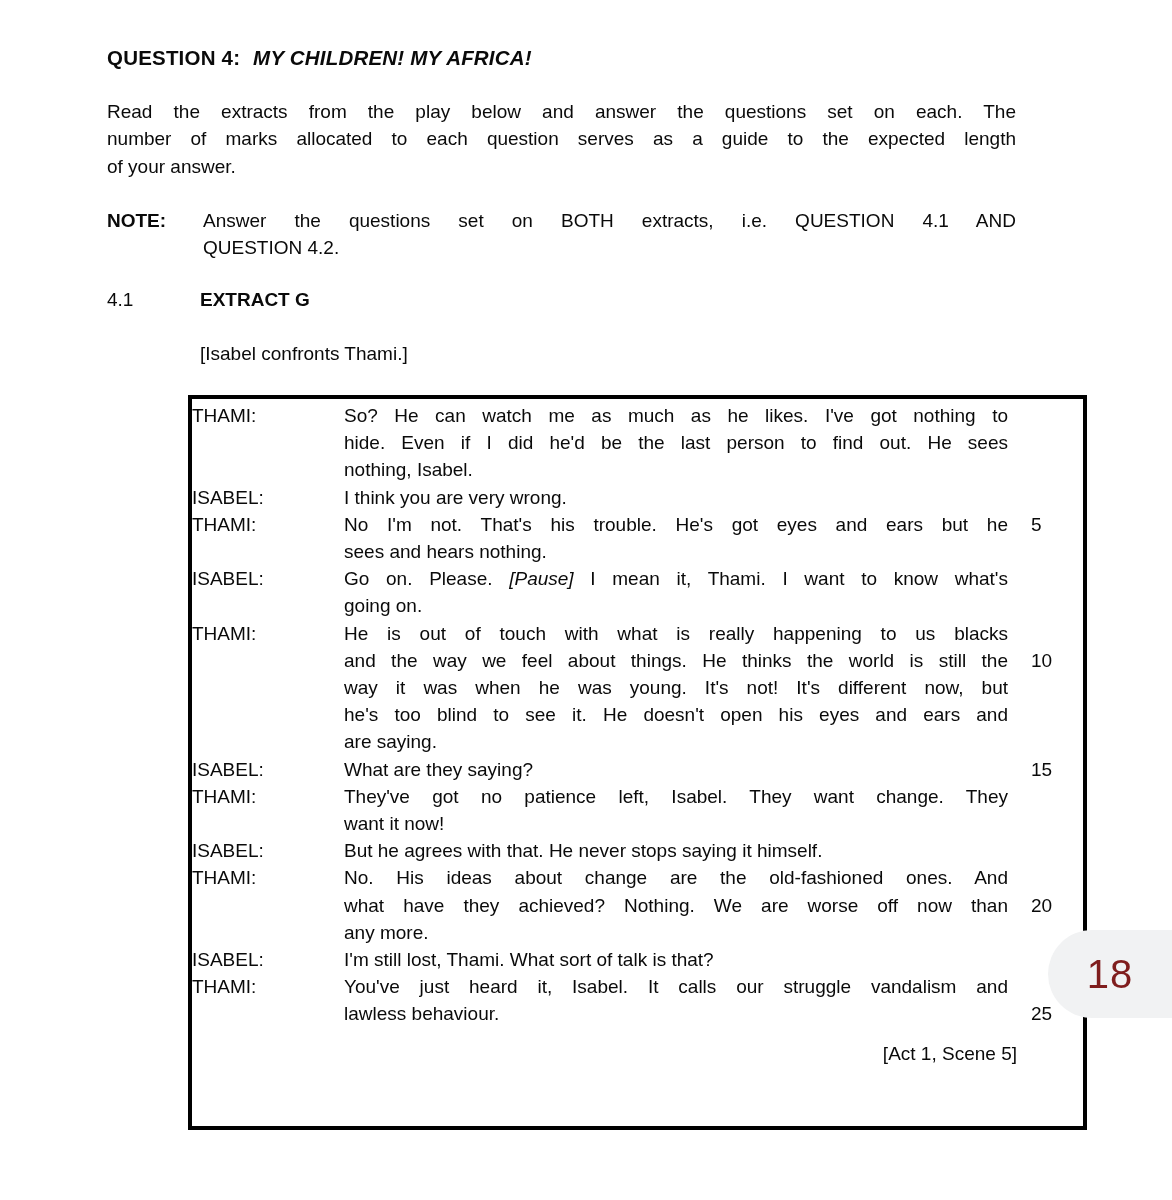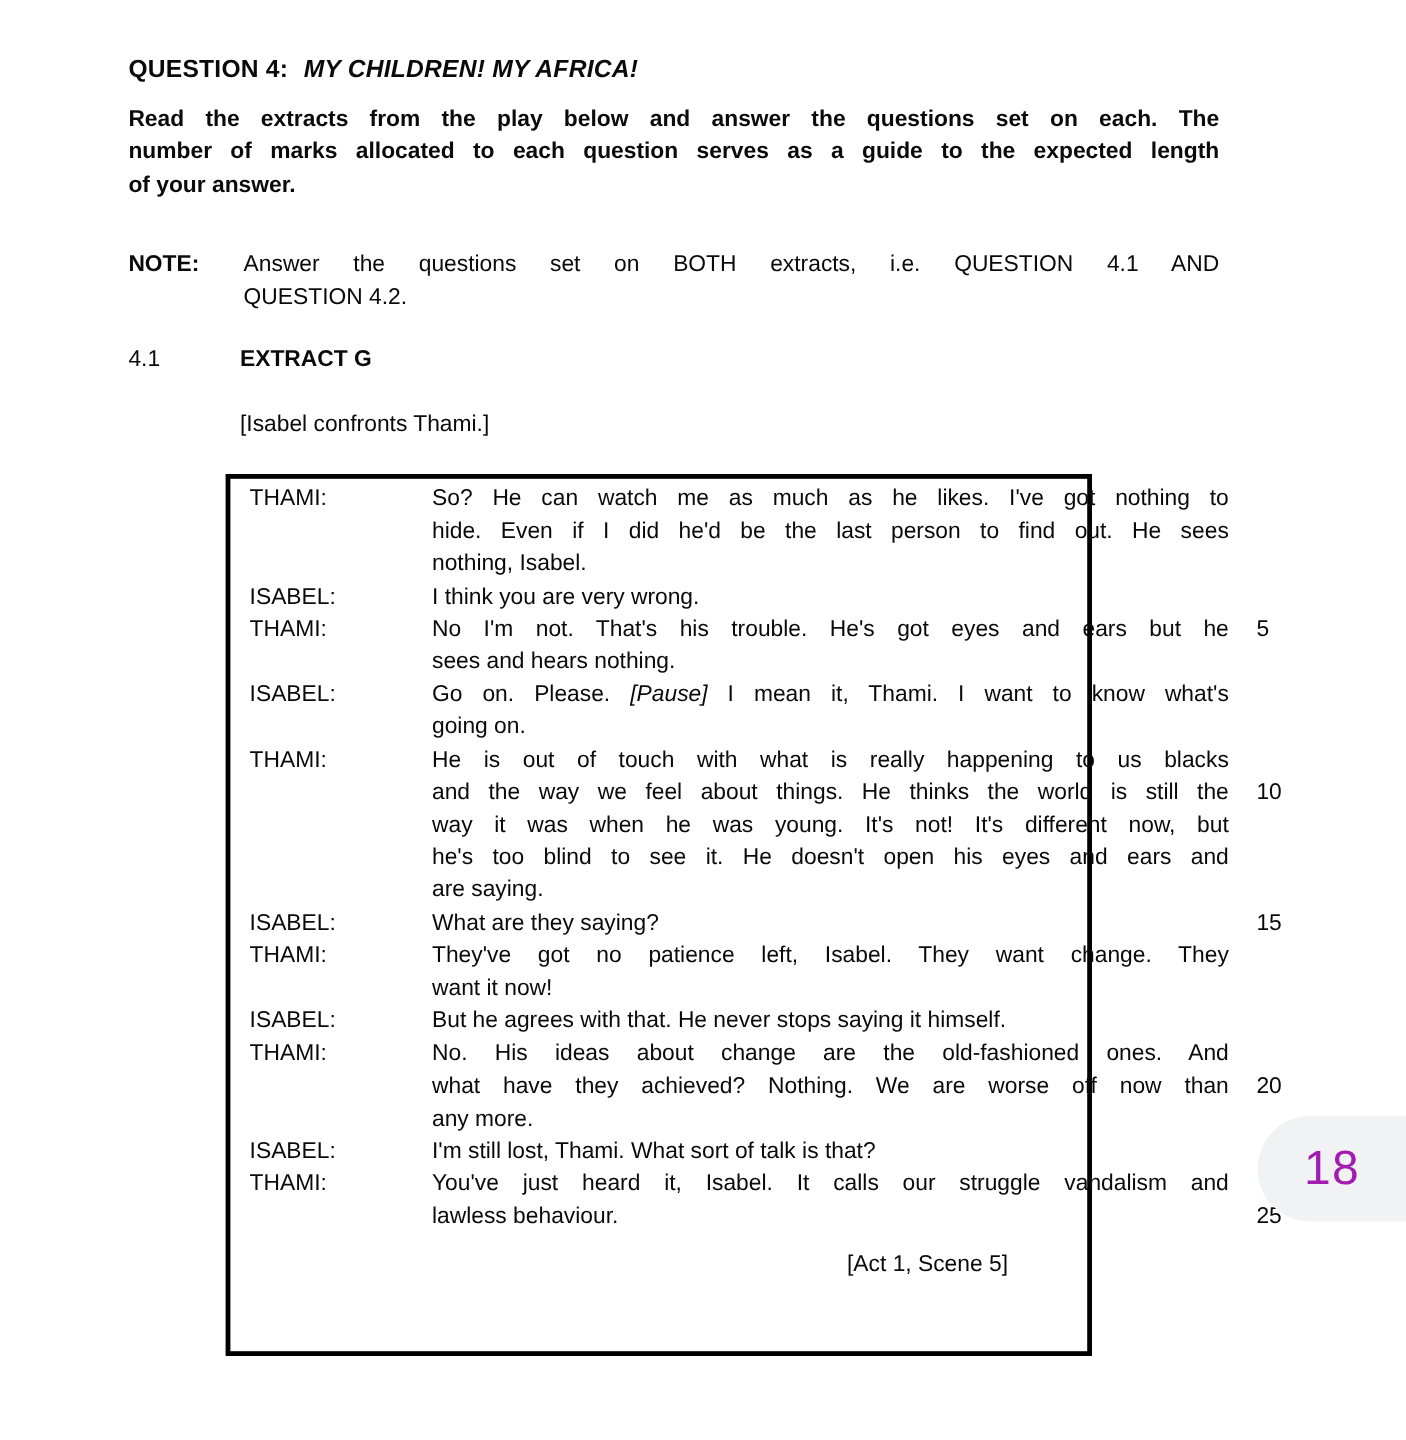--- a/index.html
+++ b/index.html
@@ -9,33 +9,33 @@
     font-family:"Liberation Sans","DejaVu Sans",sans-serif;
     color:#0a0a0a; font-size:19px; overflow:hidden;
   }
   .b  { font-weight:bold; }
   .bi { font-weight:bold; font-style:italic;text-align:center; }
   .j  { text-align:justify; text-align-last:justify; }
 
   .title { position:absolute; left:107px; top:46px; font-size:20.5px; letter-spacing:.2px; }
   .title .bi { margin-left:7px; }
 
-  .intro { position:absolute; left:107px; top:86px; width:909px;font-weight:bold; }
+  .intro { position:absolute; left:107px; top:98px; width:909px; }
   .intro div { line-height:27.4px; }
 
   .note { position:absolute; left:107px; top:207px; width:909px; display:grid; grid-template-columns:96px 813px; }
   .note-text div { line-height:27.4px; }
   .note-label { line-height:27.4px; }
 
   .section { position:absolute; left:107px; top:289px; display:grid; grid-template-columns:93px auto; }
   .stage   { position:absolute; left:200px; top:343px; }
 
   .box {
-    position:absolute; left:188px; top:395px; width:722px; height:735px;
-    border:4px solid #000; padding:3px 0 0 16px;
+    position:absolute; left:188px; top:395px; width:899px; height:735px;
+    border:4px solid #000; padding:3px 0 0 0;
   }
   .row { display:grid; grid-template-columns:152px 664px auto; line-height:27.2px; }
   .sp  { white-space:nowrap; }
   .num { padding-left:23px; }
   .act { margin-top:14px; text-align:right; padding-right:66px; line-height:24px; }
 
   .badge {
     position:absolute; right:0; top:930px; width:124px; height:88px;
     border-radius:44px 0 0 44px; background:#f1f2f3; z-index:5;
     display:flex; align-items:center; justify-content:center;
@@ -188,16 +188,16 @@
         <div class="row">
           <div class="sp"></div>
           <div class="tx">lawless behaviour.</div>
           <div class="num">25</div>
         </div>
       </div>
     <div class="act">[Act 1, Scene 5]</div>
   </div>
 
   <div class="badge" style="background: rgb(241, 242, 243);">
-    <span style="color: #a21caf;">18</span>
+    <span style="color: #7f1d1d;">18</span>
   </div>
 
 </div>
 
 </body></html>

